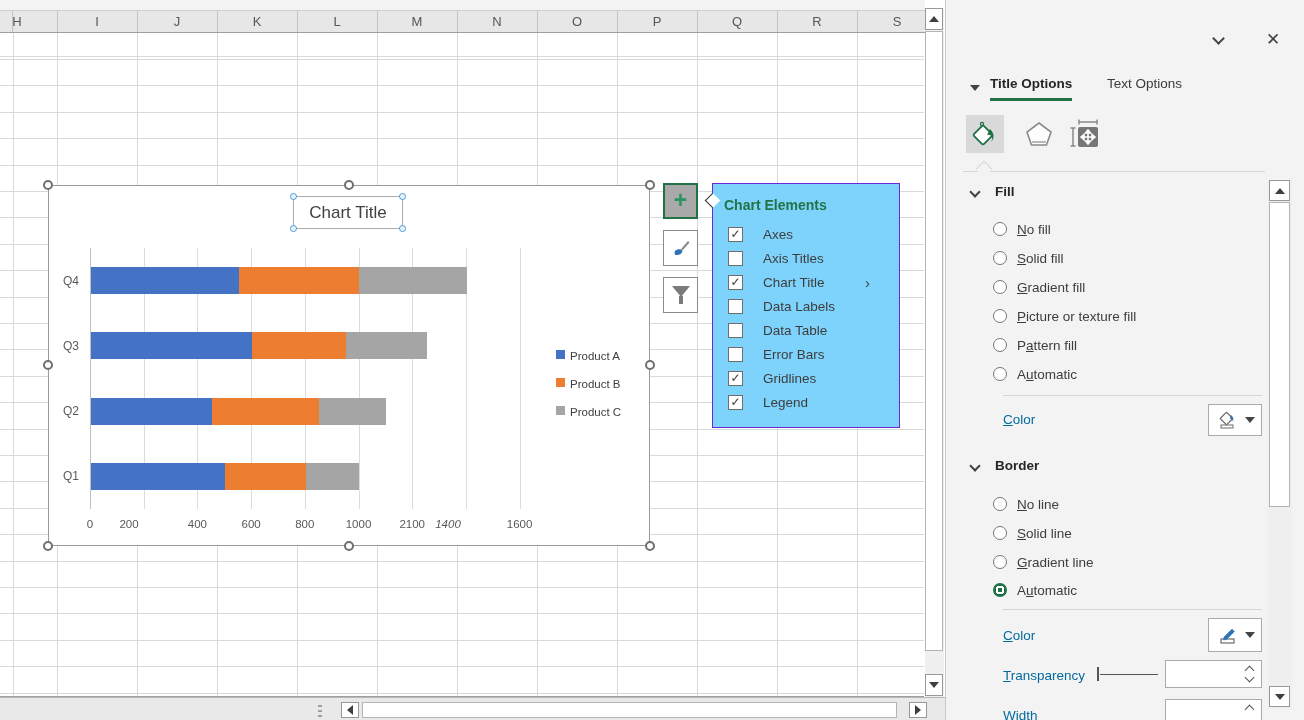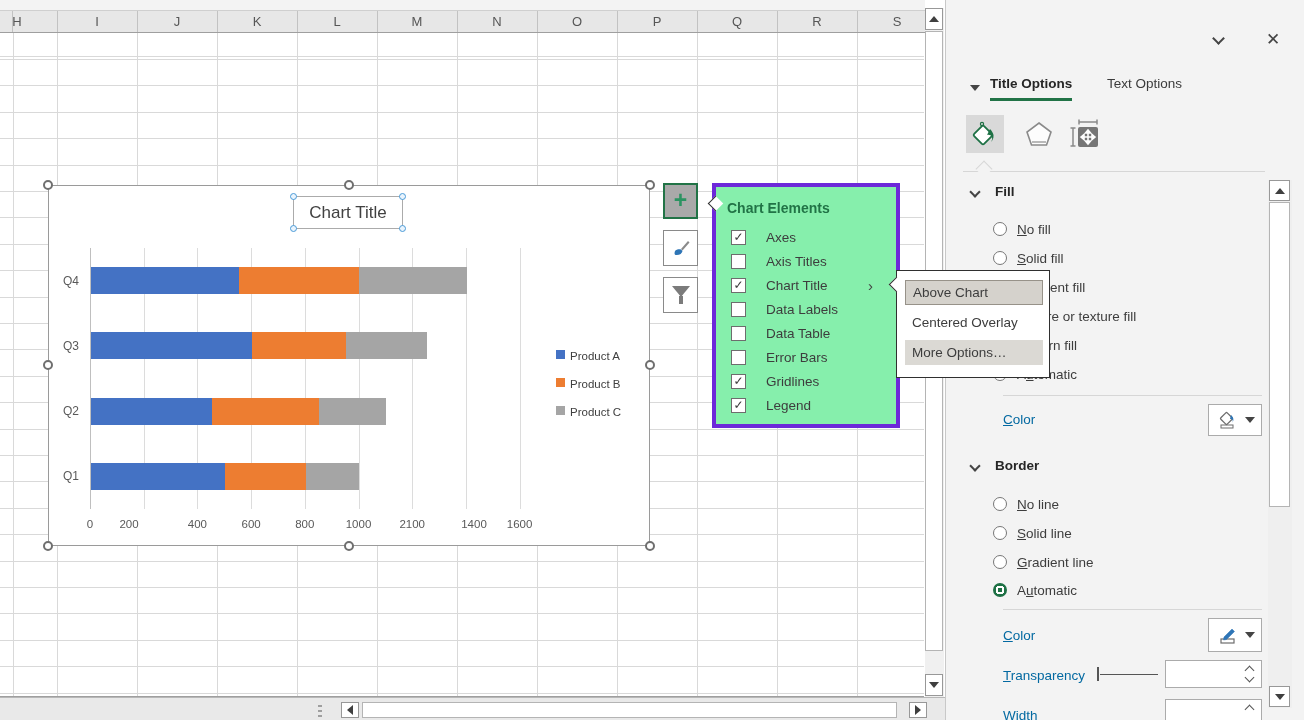--- a/index.html
+++ b/index.html
@@ -46,22 +46,22 @@
   .side-btn { position:absolute; left:663px; width:35px; height:36px; background:#fff;
     border:1px solid #8a8a8a; display:flex; align-items:center; justify-content:center; }
   #btn-add { top:183px; background:#a9a9a9; border:2px solid #217346; }
   #btn-add .plus { color:#2b9361; font-size:23px; font-weight:bold; line-height:20px; margin-top:-3px;}
   #btn-style { top:230px; }
   #btn-filter { top:277px; }
   .funnel-cup { width:0; height:0; border-left:9px solid transparent; border-right:9px solid transparent; border-top:11px solid #7b7b7b; }
   .funnel-stem { width:4px; height:8px; background:#7b7b7b; margin:-1px auto 0; }
 
   
-  #menu { left:712px; top:183px; width:188px; height:245px; background:#86efac;
-    border:4px solid #6d28d9; z-index:30; }
+  #menu { left:712px; top:183px; width:188px; height:245px; background:#7dd3fc;
+    border:1px solid #6d28d9; z-index:30; }
   .notch { position:absolute; width:11px; height:11px; background:#fff;
     border-left:1px solid #2f2f2f; border-bottom:1px solid #2f2f2f; transform:rotate(45deg); }
   #menu-title { position:absolute; left:11px; top:13px; font-size:14px; font-weight:bold; color:#217346; }
   .menu-row { position:absolute; left:0; width:100%; height:24px; display:flex; align-items:center; }
   .cbx { position:absolute; left:15px; width:15px; height:15px; background:#fff;
     border:1px solid #6d6d6d; font-size:12px; line-height:13px; text-align:center; color:#3a3a3a; }
   .menu-label { position:absolute; left:50px; font-size:13.5px; color:#3d3d3d; }
   .menu-chev { position:absolute; left:152px; font-size:15px; color:#444; }
 
   
@@ -160,21 +160,21 @@
           <div class="tick-label" style="left: 126.4px; top: 332px;">400</div>
           <div class="gridline" style="left: 202.1px; top: 62px; height: 261px; background: rgb(220, 220, 220);"></div>
           <div class="tick-label" style="left: 180.1px; top: 332px;">600</div>
           <div class="gridline" style="left: 255.8px; top: 62px; height: 261px; background: rgb(220, 220, 220);"></div>
           <div class="tick-label" style="left: 233.8px; top: 332px;">800</div>
           <div class="gridline" style="left: 309.5px; top: 62px; height: 261px; background: rgb(220, 220, 220);"></div>
           <div class="tick-label" style="left: 287.5px; top: 332px;">1000</div>
           <div class="gridline" style="left: 363.2px; top: 62px; height: 261px; background: rgb(220, 220, 220);"></div>
           <div class="tick-label" style="left: 341.2px; top: 332px;">2100</div>
           <div class="gridline" style="left: 416.9px; top: 62px; height: 261px; background: rgb(220, 220, 220);"></div>
-          <div class="tick-label" style="left: 403px; top: 332px;">1400</div>
+          <div class="tick-label" style="left: 377px; top: 332px; font-style: italic;">1400</div>
           <div class="gridline" style="left: 470.6px; top: 62px; height: 261px; background: rgb(220, 220, 220);"></div>
           <div class="tick-label" style="left: 448.6px; top: 332px;">1600</div>
           <div class="cat-label" style="left: 4px; top: 87.625px;">Q4</div>
           <div class="bar-row" style="left: 42px; top: 81.125px;">
             <div class="seg" style="width: 147.675px; background: rgb(68, 114, 196);"></div>
             <div class="seg" style="width: 120.825px; background: rgb(237, 125, 49);"></div>
             <div class="seg" style="width: 107.4px; background: rgb(165, 165, 165);"></div>
           </div>
           <div class="cat-label" style="left: 4px; top: 152.875px;">Q3</div>
           <div class="bar-row" style="left: 42px; top: 146.375px;">
@@ -430,22 +430,14 @@
           <div class="cbx">✓</div>
           <span class="menu-label">Gridlines</span>
         </div>
         <div class="menu-row" style="top: 206px;">
           <div class="cbx">✓</div>
           <span class="menu-label">Legend</span>
         </div>
       </div>
   </div>
 
-  <div id="submenu" class="abs">
-    <div class="notch" style="left:-6.5px;top:8px"></div>
-    <div id="submenu-items">
-        <div class="sub-item selected" style="top: 9px;">Above Chart</div>
-        <div class="sub-item" style="top: 39px;">Centered Overlay</div>
-        <div class="sub-item hover" style="top: 69px;">More Options…</div>
-      </div>
-  </div>
 
 </div>
 
 </body></html>

